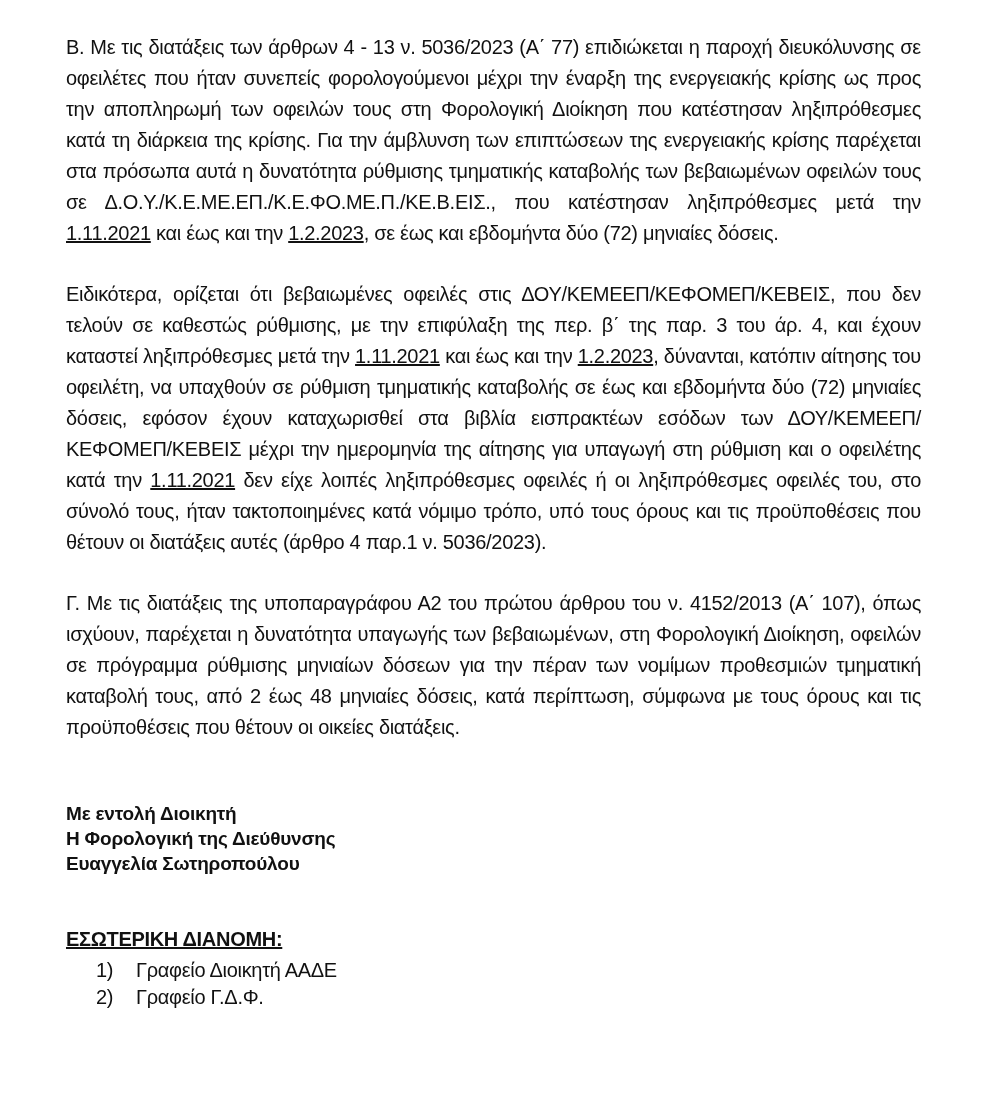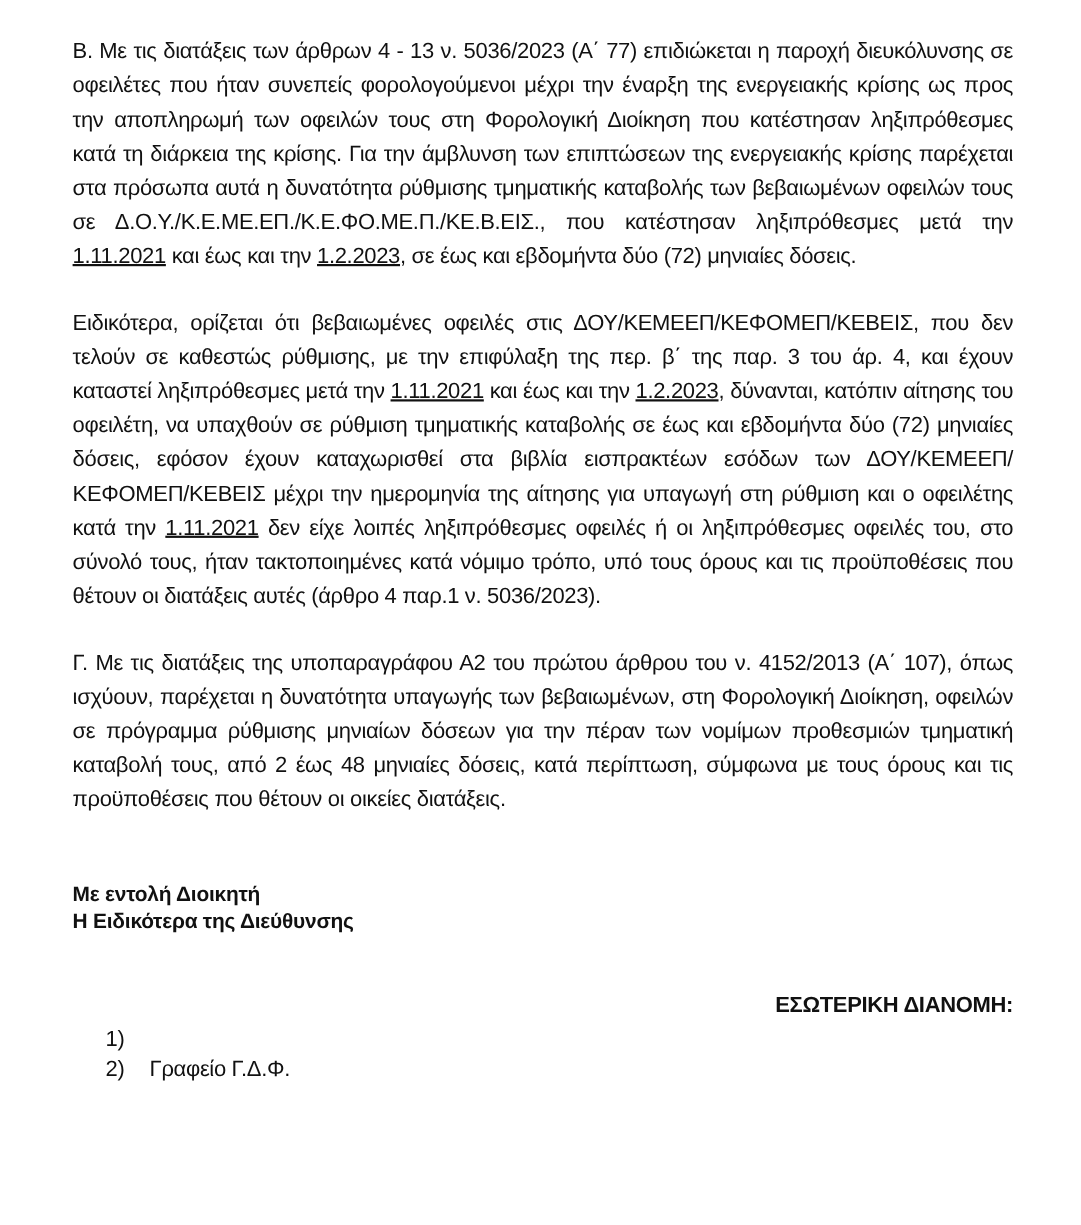--- a/index.html
+++ b/index.html
@@ -40,22 +40,22 @@
     line-height: 25px;
     letter-spacing: -0.2px;
   }
   .distribution {
     margin-top: 52px;
   }
   .distribution-heading {
     font-size: 20px;
     font-weight: bold;
     letter-spacing: -0.3px;
+    text-decoration: underline;
     margin: 0 0 6px 0;
-    text-align: right;
   }
   .distribution-list {
     margin: 0;
     padding: 0;
     list-style: none;
   }
   .distribution-list li {
     display: flex;
     font-size: 20px;
     line-height: 27px;
@@ -79,28 +79,30 @@
 
     <p><span>Ειδικότερα, ορίζεται ότι βεβαιωμένες οφειλές στις ΔΟΥ/ΚΕΜΕΕΠ/ΚΕΦΟΜΕΠ/ΚΕΒΕΙΣ, που δεν τελούν σε καθεστώς ρύθμισης, με την επιφύλαξη της περ. β΄ της παρ. 3 του άρ. 4, και έχουν καταστεί ληξιπρόθεσμες μετά την </span><span class="u">1.11.2021</span><span> και έως και την </span><span class="u">1.2.2023</span><span>, δύνανται, κατόπιν αίτησης του οφειλέτη, να υπαχθούν σε ρύθμιση τμηματικής καταβολής σε έως και εβδομήντα δύο (72) μηνιαίες δόσεις, εφόσον έχουν καταχωρισθεί στα βιβλία εισπρακτέων εσόδων των ΔΟΥ/ΚΕΜΕΕΠ/ΚΕΦΟΜΕΠ/ΚΕΒΕΙΣ μέχρι την ημερομηνία της αίτησης για υπαγωγή στη ρύθμιση και ο οφειλέτης κατά την </span><span class="u">1.11.2021</span><span> δεν είχε λοιπές ληξιπρόθεσμες οφειλές ή οι ληξιπρόθεσμες οφειλές του, στο σύνολό τους, ήταν τακτοποιημένες κατά νόμιμο τρόπο, υπό τους όρους και τις προϋποθέσεις που θέτουν οι διατάξεις αυτές (άρθρο 4 παρ.1 ν. 5036/2023).</span></p>
 
 
     <p><span>Γ. Με τις διατάξεις της υποπαραγράφου Α2 του πρώτου άρθρου του ν. 4152/2013 (Α΄ 107), όπως ισχύουν, παρέχεται η δυνατότητα υπαγωγής των βεβαιωμένων, στη Φορολογική Διοίκηση, οφειλών σε πρόγραμμα ρύθμισης μηνιαίων δόσεων για την πέραν των νομίμων προθεσμιών τμηματική καταβολή τους, από 2 έως 48 μηνιαίες δόσεις, κατά περίπτωση, σύμφωνα με τους όρους και τις προϋποθέσεις που θέτουν οι οικείες διατάξεις.</span></p>
 
   </div>
 
   <div class="signature-block">
     <div>Με εντολή Διοικητή</div>
-    <div>Η Ειδικότερα της Διεύθυνσης</div>
+    <div>Η Φορολογική της Διεύθυνσης</div>
+    <div>Ευαγγελία Σωτηροπούλου</div>
   </div>
 
   <div class="distribution">
     <h2 class="distribution-heading">ΕΣΩΤΕΡΙΚΗ ΔΙΑΝΟΜΗ:</h2>
     <ol class="distribution-list">
       <li>
         <span class="num">1)</span>
+        <span class="txt">Γραφείο Διοικητή ΑΑΔΕ</span>
       </li>
       <li>
         <span class="num">2)</span>
         <span class="txt">Γραφείο Γ.Δ.Φ.</span>
       </li>
 
     </ol>
   </div>
 
 </div>

